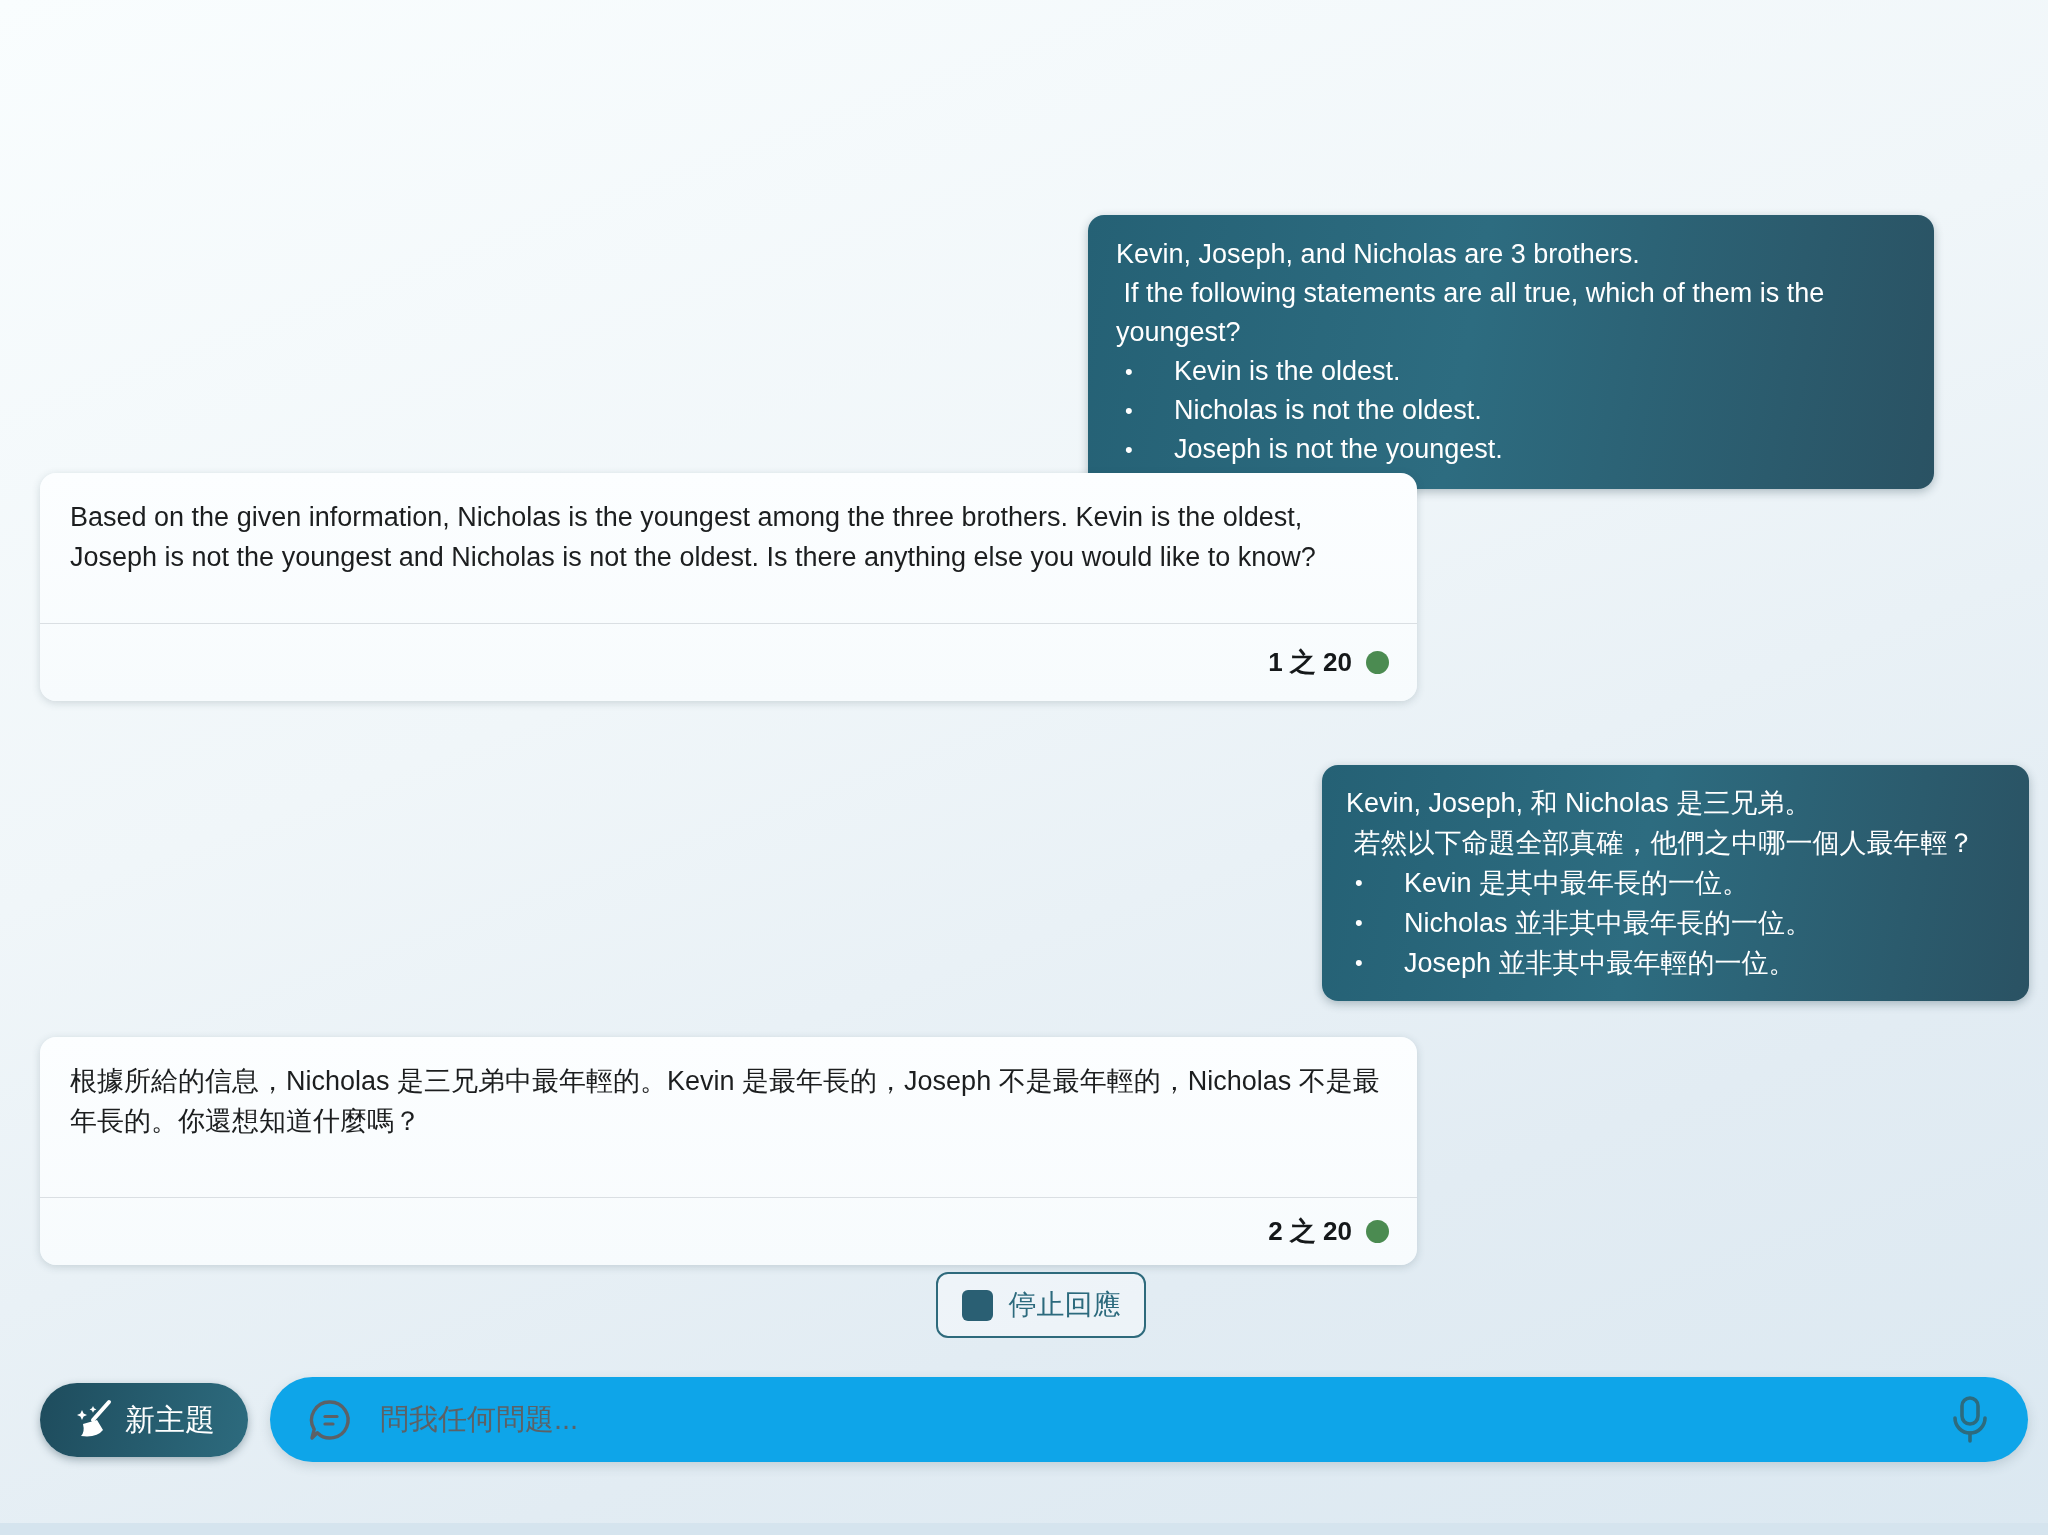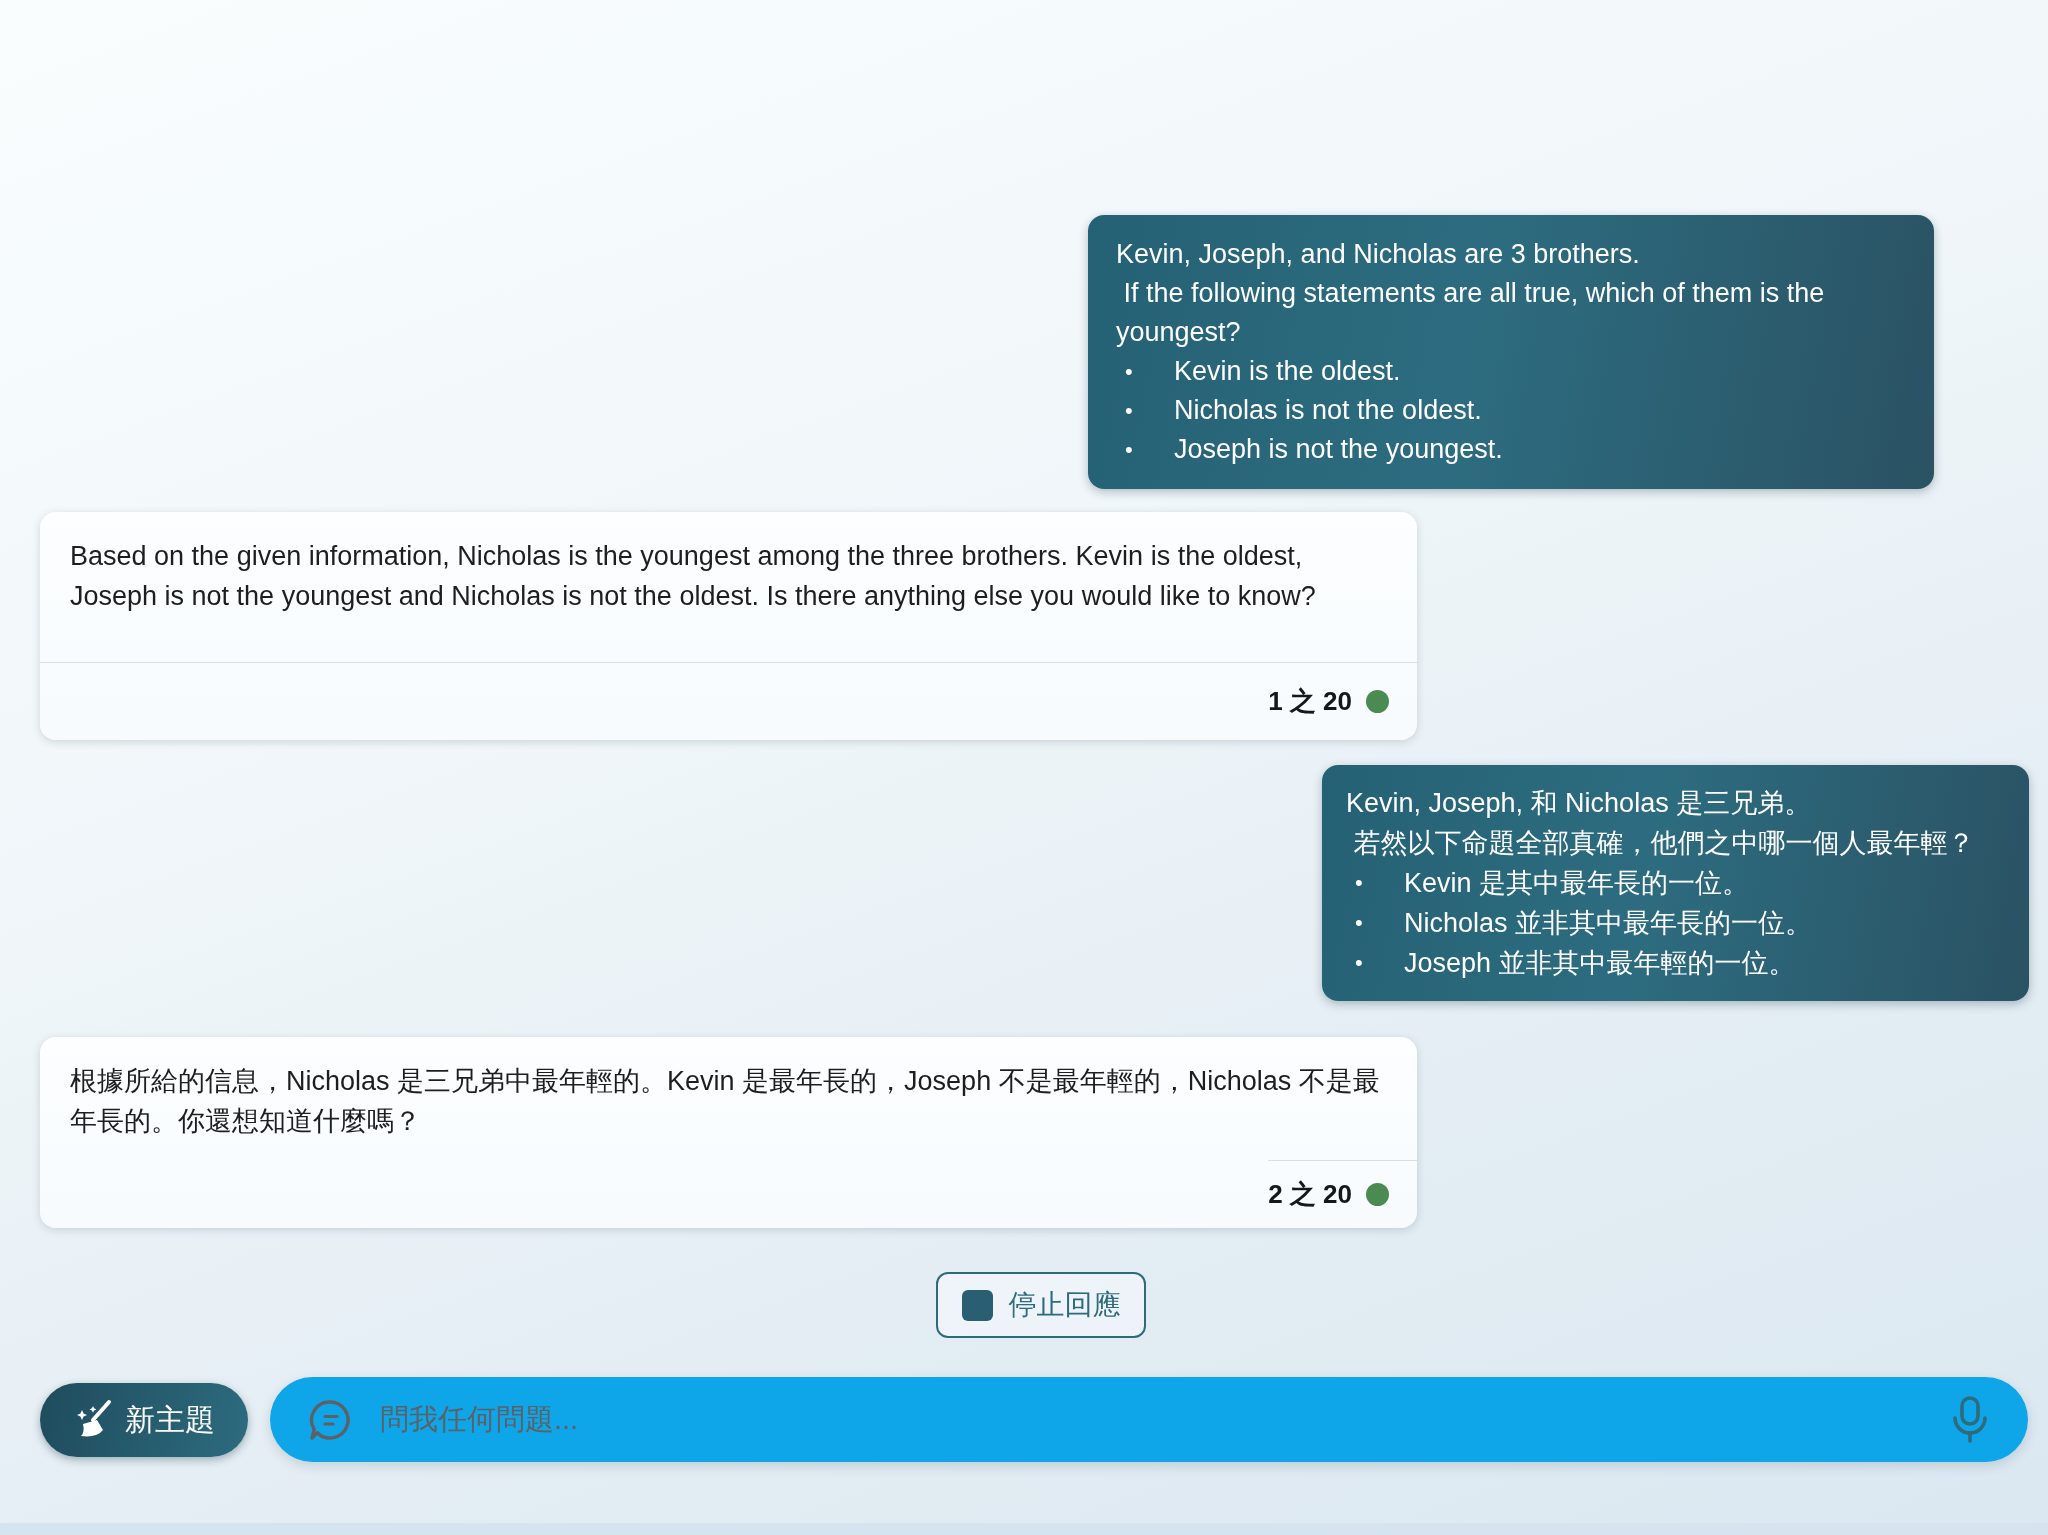--- a/index.html
+++ b/index.html
@@ -48,25 +48,25 @@
   }
   .counter { font-size: 26px; font-weight: bold; color: #15181a; }
   .green-dot {
     width: 23px; height: 23px; border-radius: 50%;
     background: #4b8b51;
     flex: none;
   }
 
   
   #user-en { left: 1088px; top: 215px; width: 846px; min-height: 232px; }
-  #bot-en  { left: 40px;  top: 512px; width: 1377px; height: 228px; }
+  #bot-en  { left: 40px;  top: 473px; width: 1377px; height: 228px; }
   #bot-en .bot-text { height: 150px; }
   #bot-en .bot-footer { height: 78px; }
   #user-zh { left: 1322px; top: 765px; width: 707px; min-height: 230px; padding: 18px 24px; line-height: 40px; }
-  #bot-zh  { left: 40px;  top: 1037px; width: 1377px; height: 191px; align-items: flex-end; }
+  #bot-zh  { left: 40px;  top: 1037px; width: 1377px; height: 228px; }
   #bot-zh .bot-text { height: 123px; }
   #bot-zh .bot-footer { height: 68px; }
 
   
   .stop-btn {
     position: absolute; left: 936px; top: 1272px;
     width: 210px; height: 66px;
     border: 2px solid #2e6a7c;
     border-radius: 12px;
     background: rgba(250, 253, 255, 0.45);

